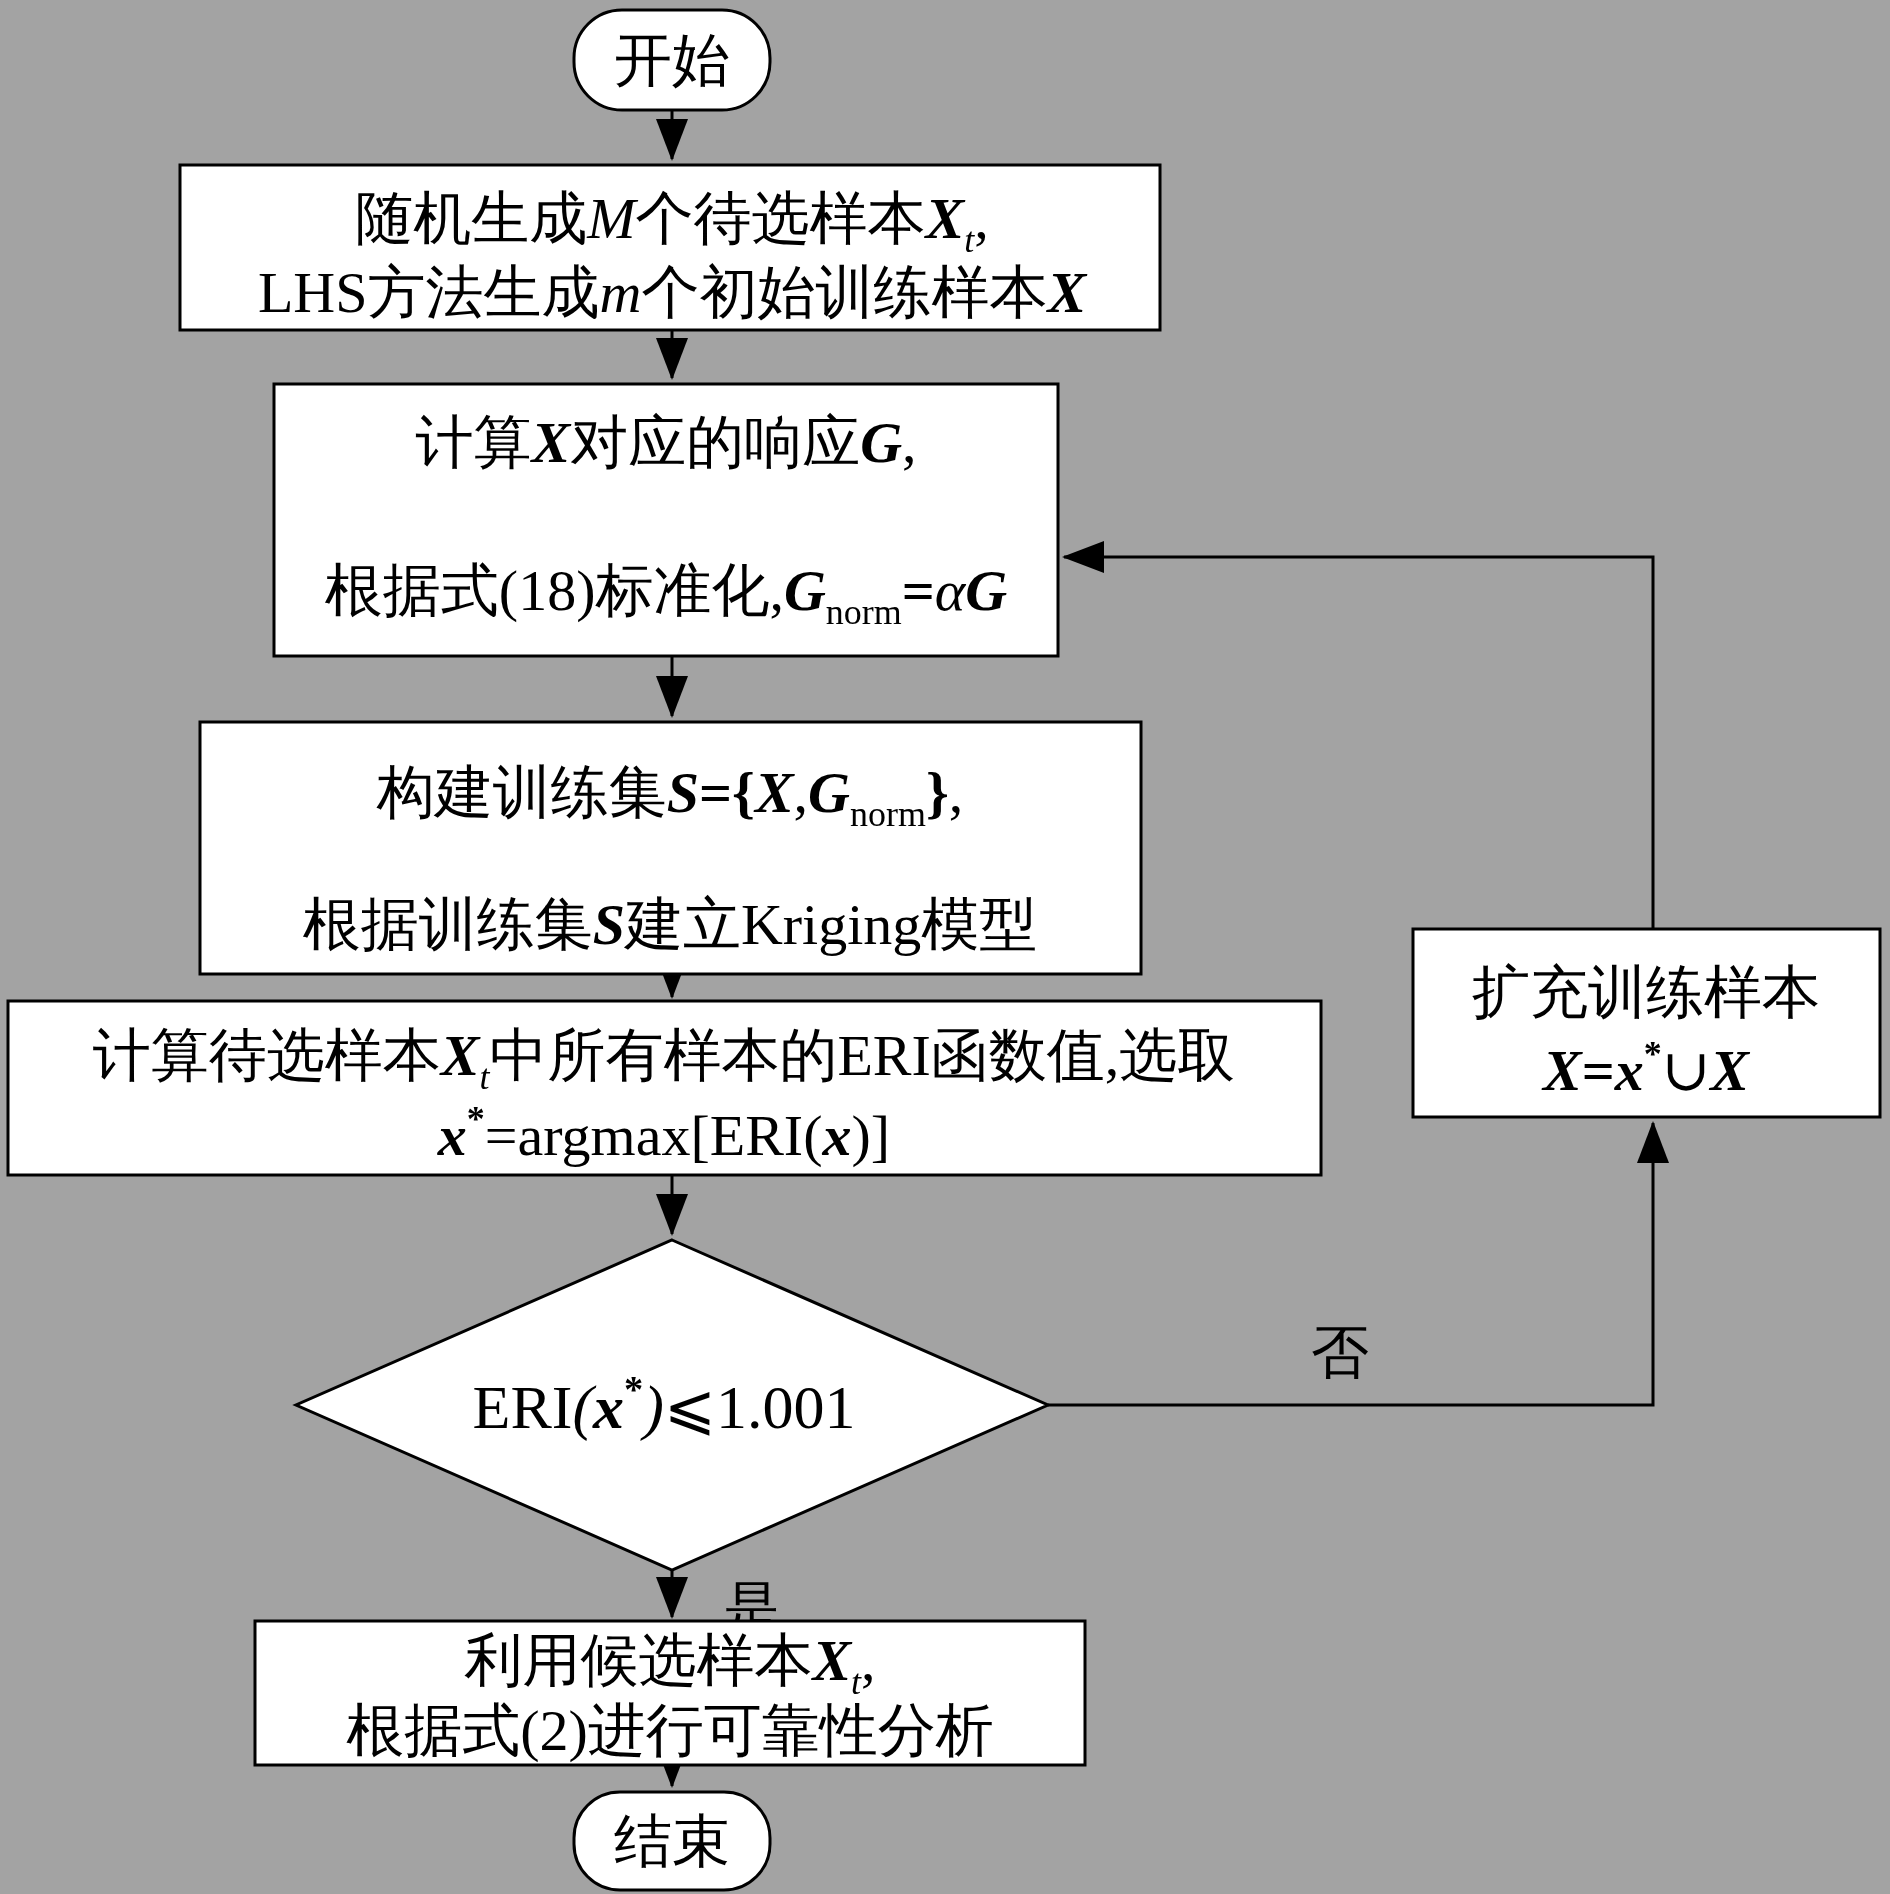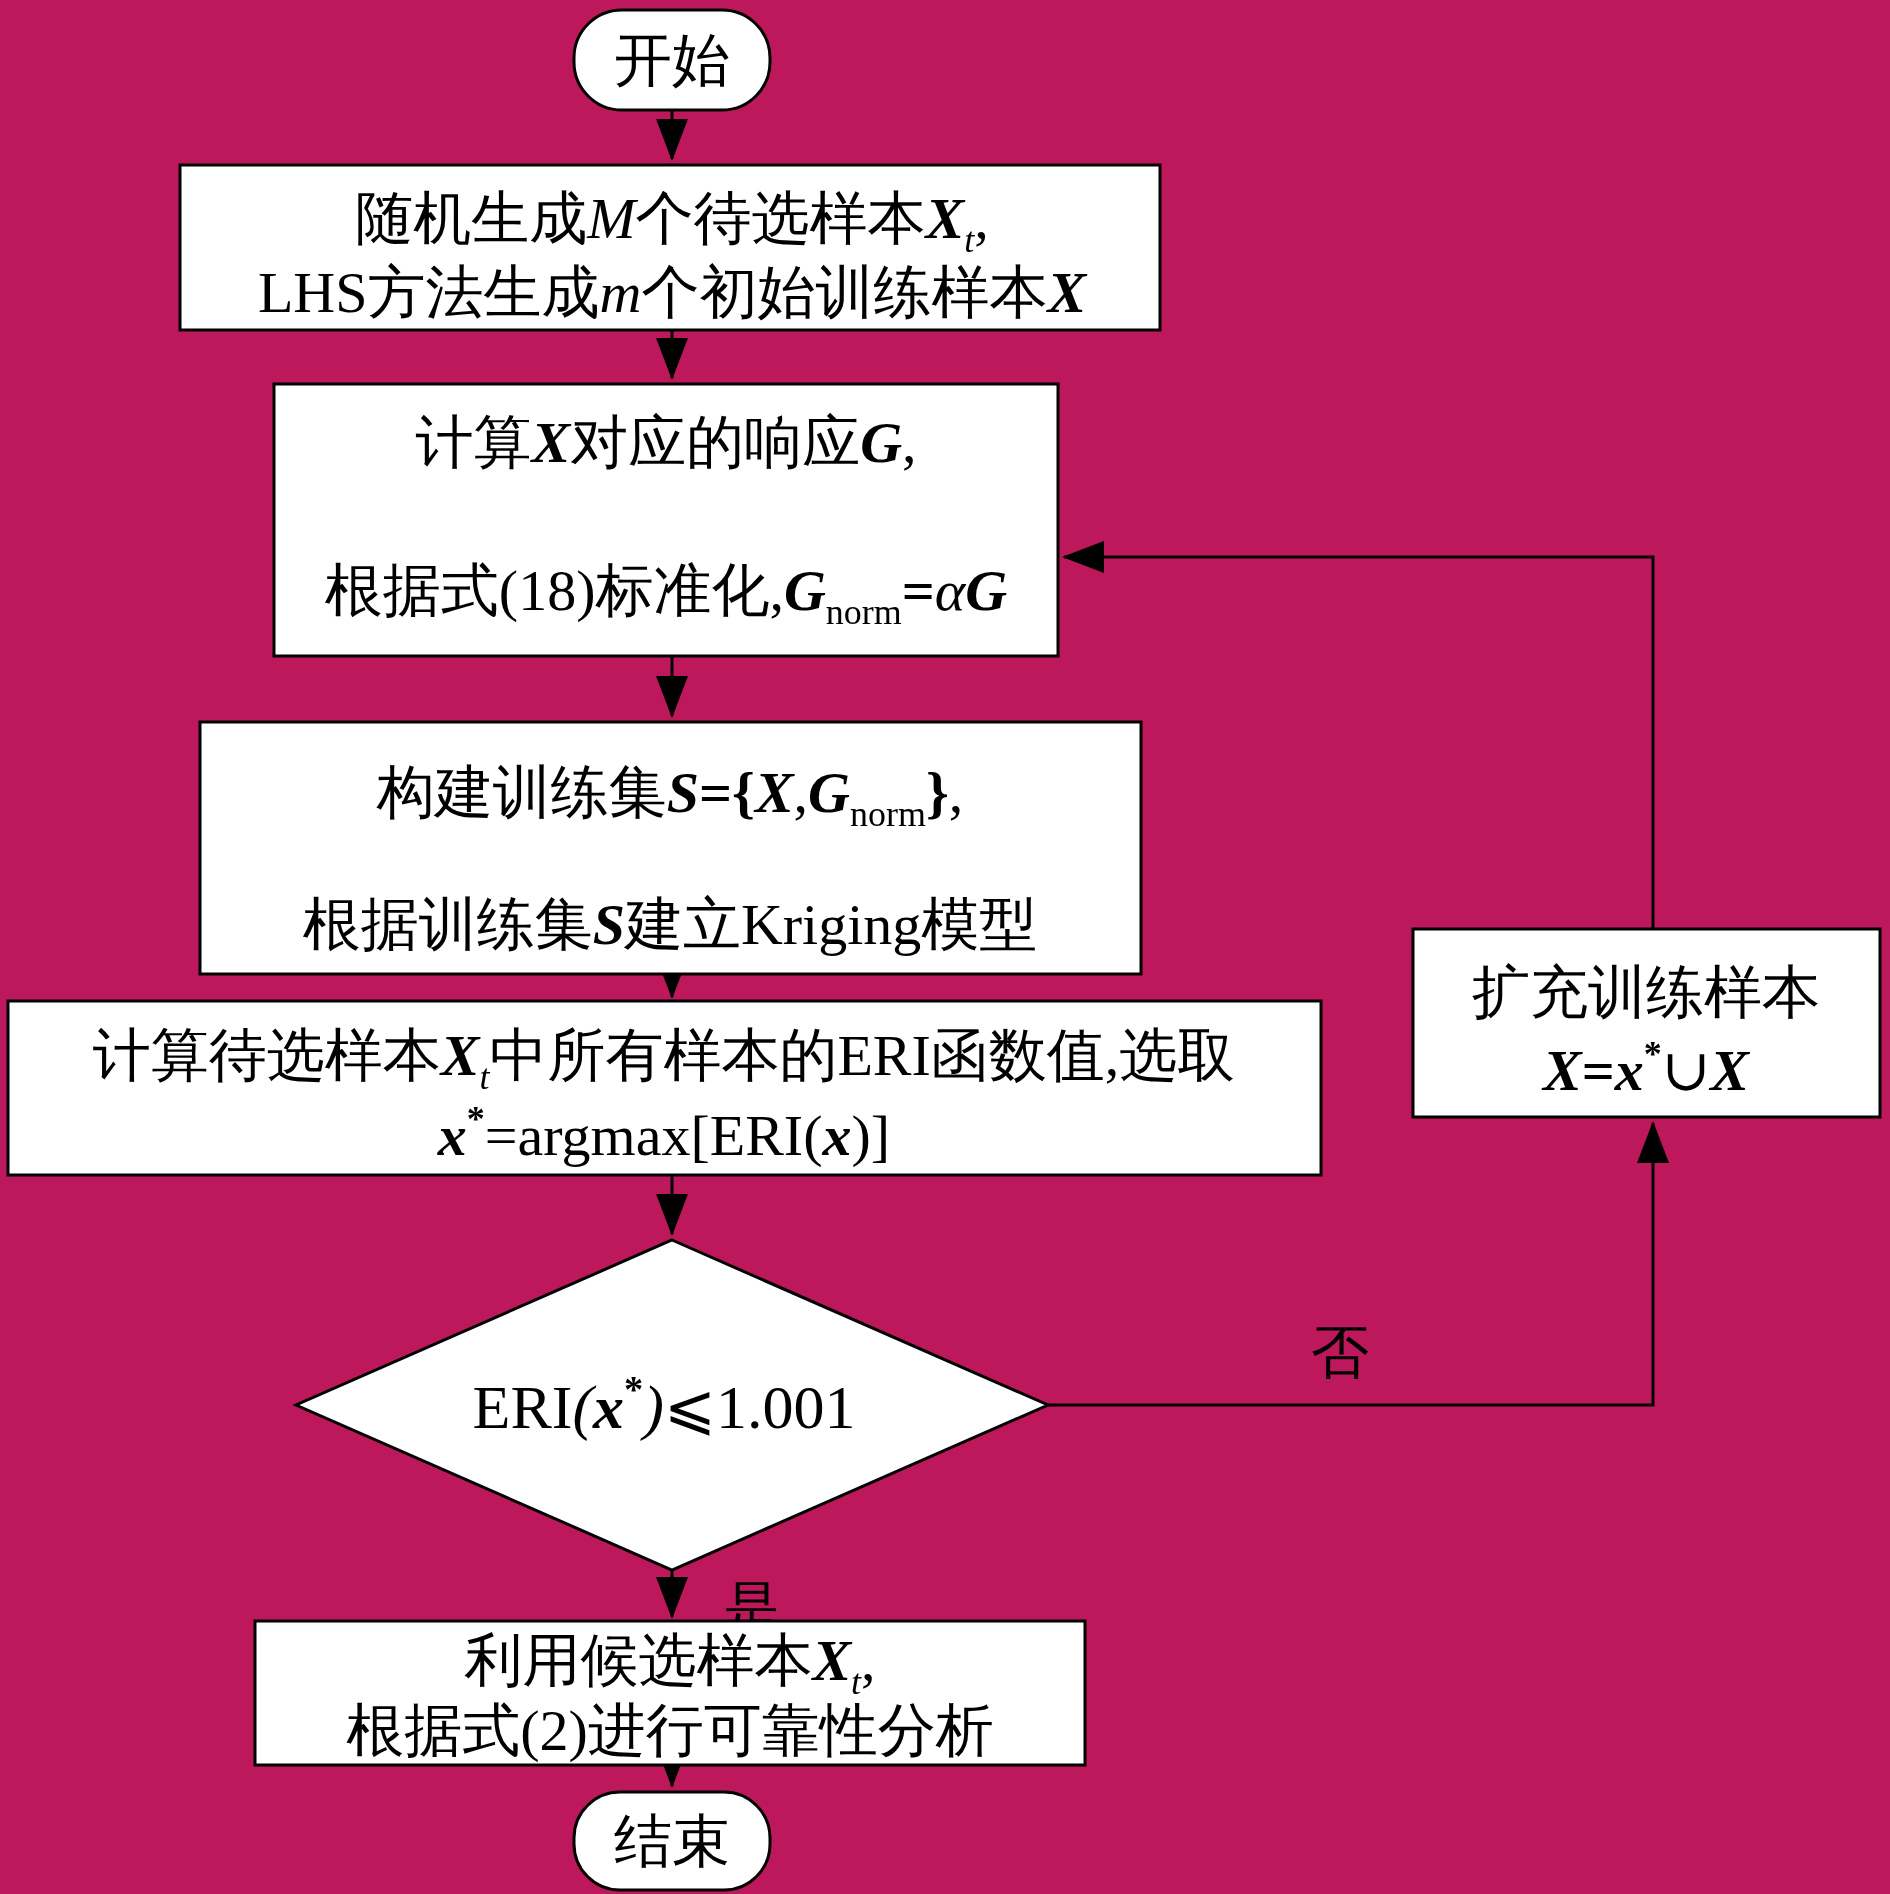--- a/index.html
+++ b/index.html
@@ -1,16 +1,16 @@
 <!DOCTYPE html>
 <html><head>
 <meta charset="utf-8">
 <style>
   html,body{margin:0;padding:0;background:#ffffff;}
-  .stage{width:1890px;height:1894px;position:relative;margin:0 auto;background:#be185d;}
+  .stage{width:1890px;height:1894px;position:relative;margin:0 auto;background:#a3a3a3;}
   svg{display:block;}
   text{font-family:"Liberation Serif","DejaVu Serif",serif;fill:#000;}
   .shape{fill:#ffffff;stroke:#000000;stroke-width:3;}
   .link{fill:none;stroke:#000000;stroke-width:3;}
   .lbl{font-size:58px;}
   .lbl-big{font-size:62px;}
   .branch{font-size:58px;}
 </style>
 </head>
 <body>

